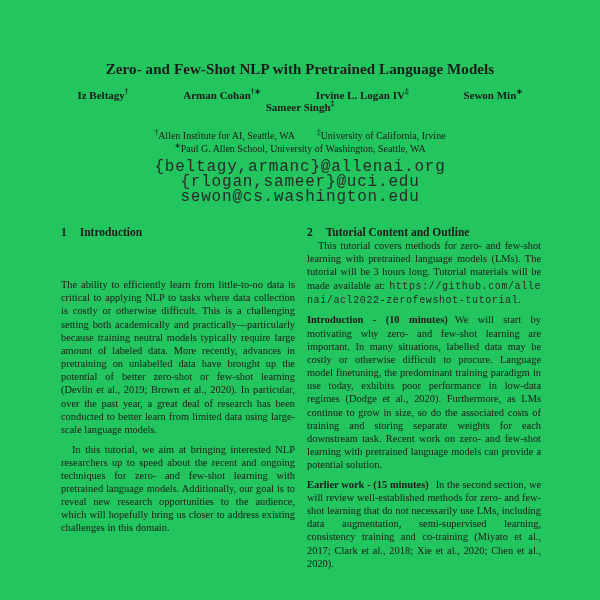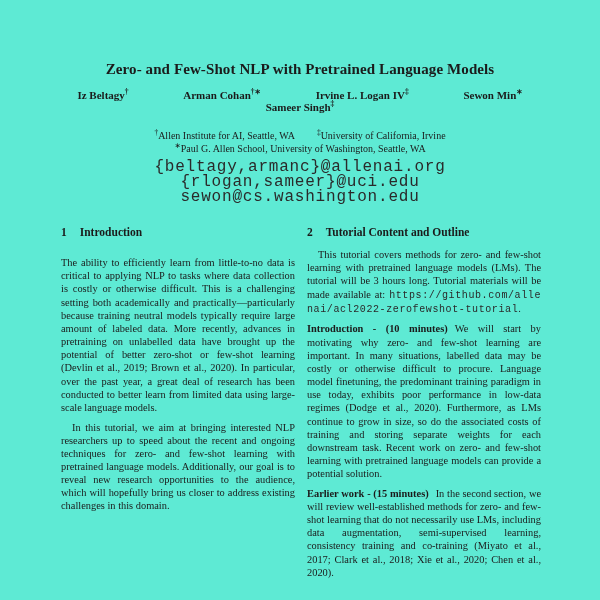--- a/index.html
+++ b/index.html
@@ -1,38 +1,38 @@
 <!DOCTYPE html>
 <html lang="en"><head>
 <meta charset="utf-8">
 <style>
   html,body{margin:0;padding:0;background:#ffffff;}
   .page{
     position:relative;
     width:600px;height:600px;
-    background:#5eead4;
+    background:#22c55e;
     overflow:hidden;
     font-family:"Liberation Serif",serif;
     color:#1b1b1b;
     -webkit-font-smoothing:antialiased;
   }
   .header{text-align:center;padding-top:61px;}
   .title{font-size:15px;font-weight:700;margin:0;letter-spacing:0.1px;}
   .authors{margin-top:11px;font-size:11px;font-weight:700;}
   .author{margin:0 26px;white-space:nowrap;}
   sup{font-size:7.5px;vertical-align:super;line-height:0;}
   .affils{font-size:10px;margin-top:16px;line-height:13px;}
   .affil-gap{display:inline-block;width:22px;}
   .emails{margin-top:5px;font-family:"Liberation Mono",monospace;font-size:16px;letter-spacing:0.8px;line-height:15px;color:#2a2a2a;}
   .columns{display:flex;gap:12px;margin:21px 59px 0 61px;}
   .col{width:235px;font-size:10.4px;line-height:13.15px;text-align:justify;hyphens:auto;}
   .col h2{font-size:11.5px;margin:0;text-align:left;}
   .h-num{margin-right:13px;}
-  .col-left h2{margin-bottom:17px;}
-  .col-right h2{margin-bottom:9px;}
+  .col-left h2{margin-bottom:39px;}
+  .col-right h2{}
   .col p{margin:0 0 6.5px 0;}
   .indent{text-indent:11px;}
   .runin-head{font-weight:700;margin-right:7px;}
   .mono{font-family:Liberation Mono, monospace;font-size:10px;letter-spacing:0.6px;word-break:break-all;color:#2a2a2a;text-decoration:none;}
 </style>
 </head>
 <body>
 
 <div class="page">
 

